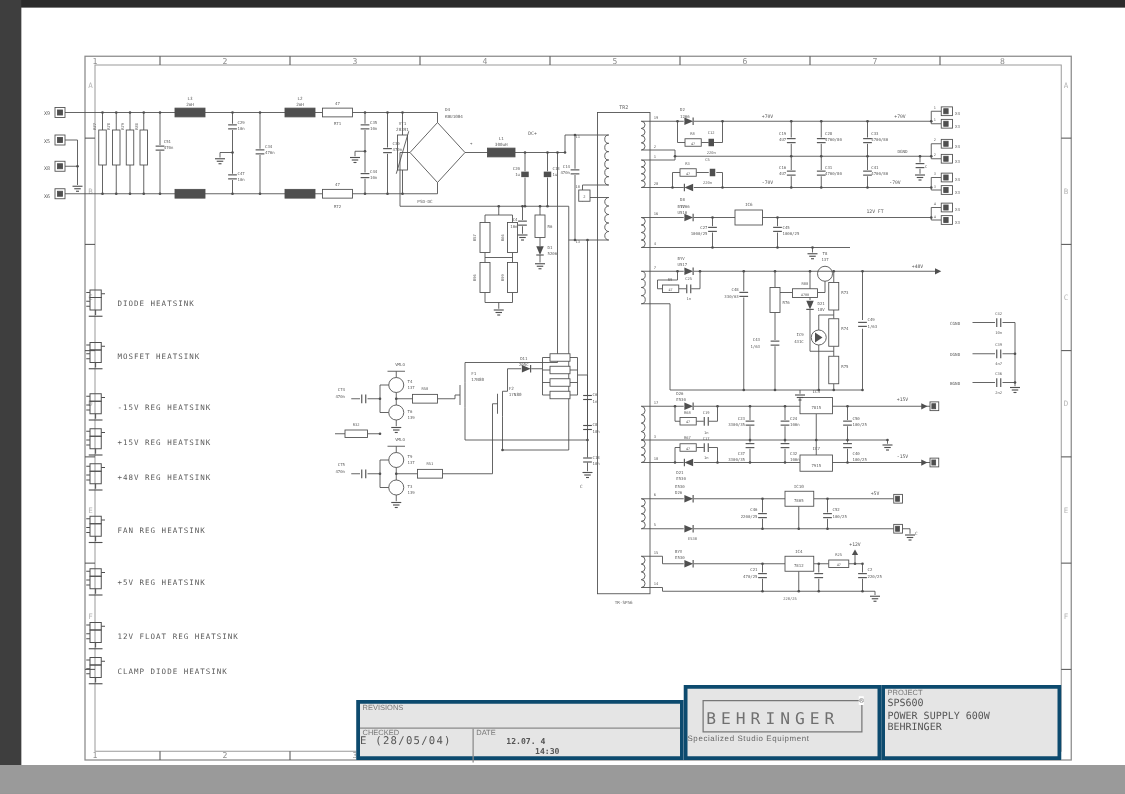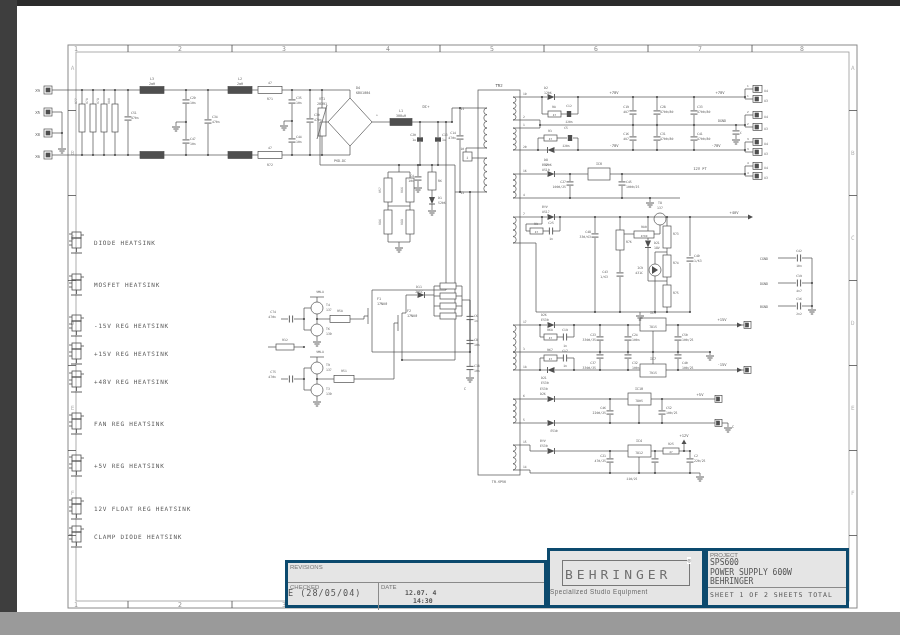--- a/index.html
+++ b/index.html
@@ -1030,35 +1030,34 @@
     <div class="toprow">
       <div class="lbl">REVISIONS</div>
       <div class="revval">E (28/05/04)</div>
     </div>
     <div class="botrow">
       <div class="cell" style="width:90px;">
         <div class="lbl">CHECKED</div>
       </div>
       <div class="cell" style="width:65px;">
         <div class="lbl">DATE</div>
-        <div class="dval"><span>12.07. 4</span><br><span style="margin-left:8px;">14:30</span></div>
+        <div class="dval"><span>12.07. 4</span><br><span style="margin-left:23px;">14:30</span></div>
       </div>
     </div>
   </div>
 
   <div id="brandbox" class="tb" style="left:547px;top:548px;width:158px;height:60px;">
     <div id="logobox">
       <span id="logotext">BEHRINGER</span>
       <span id="regmark">®</span>
     </div>
     <div id="tagline">Specialized Studio Equipment</div>
   </div>
 
   <div id="projbox" class="tb" style="left:705px;top:548px;width:144px;height:60px;">
     <div class="lbl">PROJECT</div>
     <div class="plines">
       <div>SPS600</div>
       <div>POWER SUPPLY 600W</div>
       <div>BEHRINGER</div>
     </div>
-    <div class="sheetrow">SHEET 1  OF 2  SHEETS TOTAL</div>
   </div>
 </div>
 
 </body></html>

